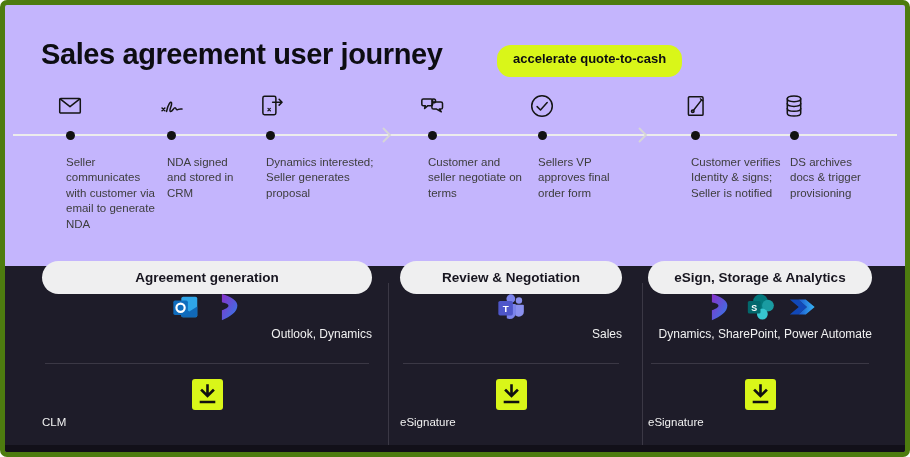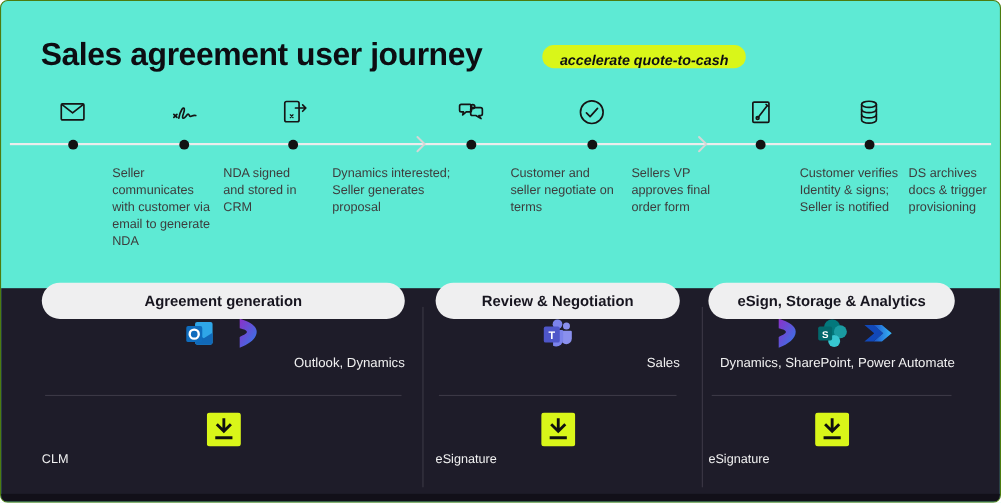--- a/index.html
+++ b/index.html
@@ -1,46 +1,45 @@
 <!DOCTYPE html>
 <html><head>
 <meta charset="utf-8">
 <style>
   * { margin:0; padding:0; box-sizing:border-box; }
   html,body { background:#fff; }
   body { font-family:"Liberation Sans", sans-serif; }
 
   .canvas {
     position:relative; width:910px; height:457px;
-    background:#5eead4; border:1px solid #4d7c0f; border-radius:7px;
+    background:#c4b5fd; border:5px solid #4d7c0f; border-radius:7px;
     overflow:hidden;
   }
 
   
   .title {
     position:absolute; left:36px; top:33px;
     font-size:29px; font-weight:700; color:#0d0d12; letter-spacing:-0.4px;
   }
   .badge {
-    position:absolute; left:492px; top:40px; height:21px;
+    position:absolute; left:492px; top:40px; height:32px;
     background:#d9f619; border-radius:14px; padding:0 16px;
     font-size:13px; font-weight:700; color:#0d0d12; line-height:27px;
     white-space:nowrap;
-    font-style:italic;
   }
 
   
   .tl-line { position:absolute; left:8px; right:8px; top:129px; height:2px; background:#ececec; }
   .tl-arrow { position:absolute; top:122px; width:16px; height:16px; }
   .stage { position:absolute; top:88px; }
   .stage-icon { position:absolute; top:0; width:26px; height:26px; }
   .dot { position:absolute; top:38px; width:9px; height:9px; border-radius:50%; background:#121212; }
   .stage-text {
     position:absolute; top:62px;
-    font-size:11.5px; line-height:1.34; color:#3d3d3d;margin-left:40px;
+    font-size:11.5px; line-height:1.34; color:#3d3d3d;
   }
 
   
   .phase-pill {
     position:absolute; top:256px; height:33px; border-radius:17px;
     background:#efeff0; z-index:5;
     display:flex; align-items:center; justify-content:center;
     font-size:13.5px; font-weight:700; color:#17151f;
   }
 

